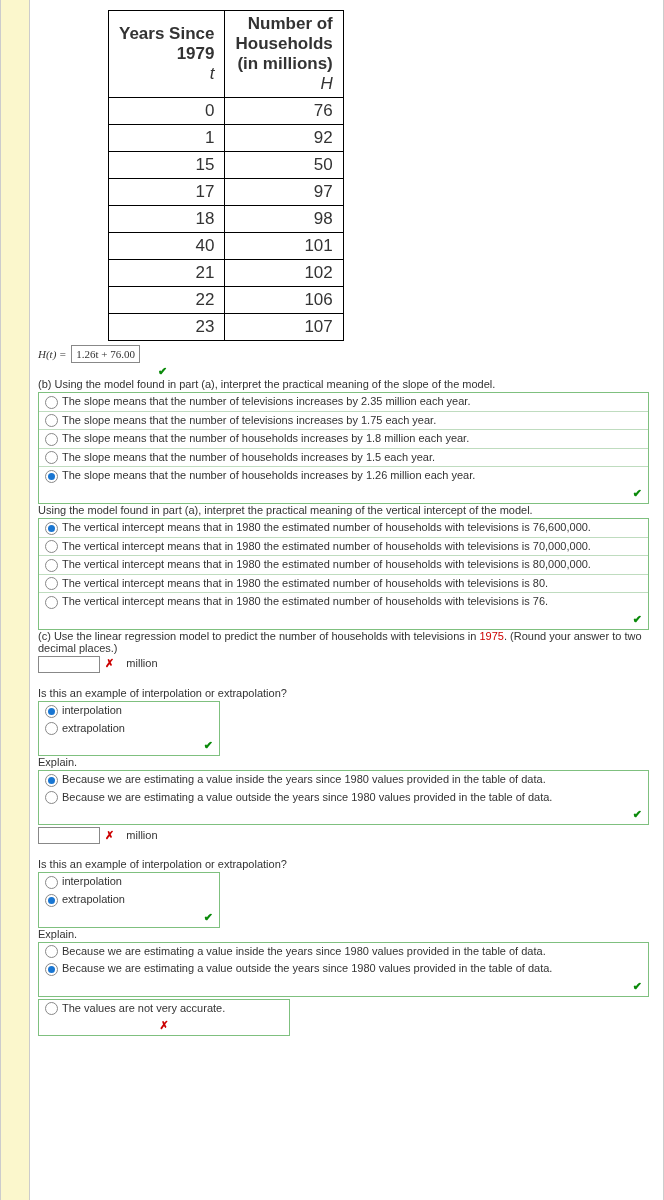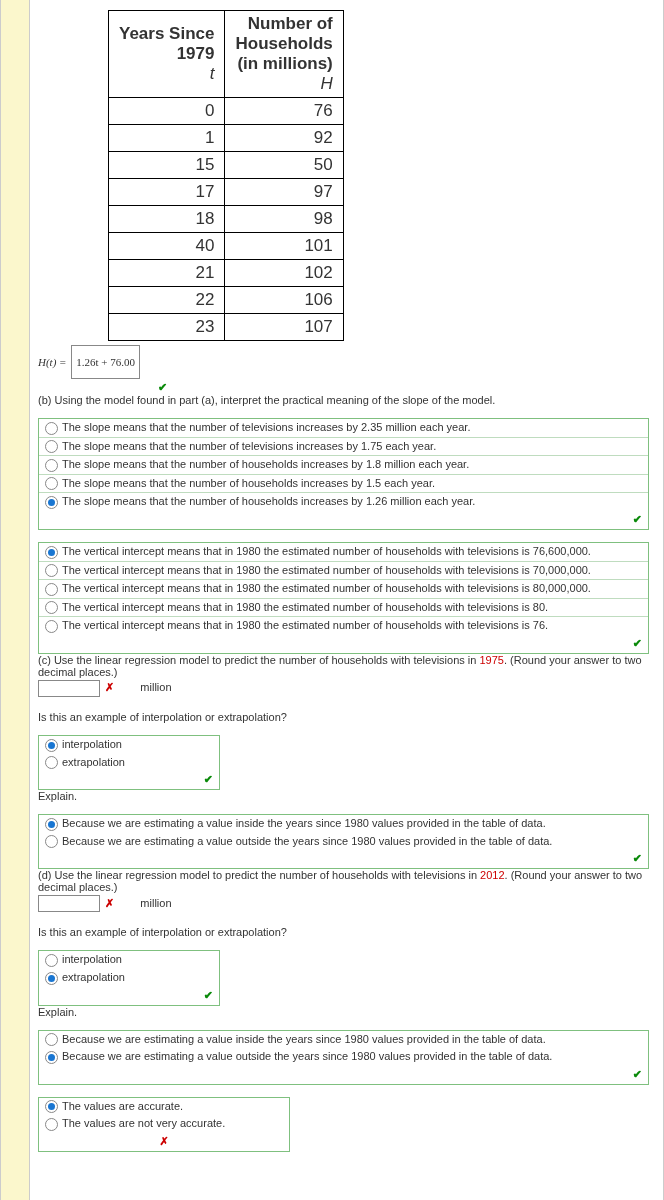--- a/index.html
+++ b/index.html
@@ -5,34 +5,34 @@
 body { margin:0; padding:0; font-family:Verdana,Arial,sans-serif; font-size:11px; color:#333; background:#fff; }
 .page { width:664px; }
 .leftbar { width:28px; background:#fbf7cc; border-right:1px solid #ccc; border-left:1px solid #ccc; float:left; min-height:1200px; }
 .main { margin-left:28px; padding:6px 10px 10px 10px; border-right:1px solid #ccc; min-height:1188px; }
 .intro { margin-bottom:8px; }
 table.data { border-collapse:collapse; margin:4px 0 4px 70px; }
 table.data th, table.data td { border:1px solid #000; padding:3px 10px; text-align:right; font-size:17px; }
 table.data th { font-weight:bold; }
 .sub { font-style:italic; font-weight:normal; display:block; }
 .partlabel { margin-top:4px; }
-.htbox { display:inline-block; border:1px solid #888; padding:10px 4px; margin-left:2px; }
+.htbox { display:inline-block; border:1px solid #888; padding:2px 4px; margin-left:2px; }
 .serif { font-family:Georgia,'Times New Roman',serif; font-style:italic; }
 .checkmark { color:#0a8a0a; font-weight:bold; display:inline-block; }
 .xmark { color:#c00; font-weight:bold; display:inline-block; padding:0 2px; }
 .section { }
-.radioset { border:1px solid #7fc07f; margin-top:12px; display:table; }
+.radioset { border:1px solid #7fc07f; margin-top:2px; display:table; }
 .radioset.full { width:99%; }
 .radio-row { display:block; padding:2px 6px; }
 .radio-row.bordered { border-bottom:1px solid #bfdcbf; }
 .radio { display:inline-block; width:11px; height:11px; border:1px solid #888; border-radius:50%; vertical-align:middle; margin-right:4px; position:relative; }
 .radio.selected::after { content:''; position:absolute; left:2px; top:2px; width:7px; height:7px; border-radius:50%; background:#1976d2; }
 .mark-row { text-align:right; padding:2px 6px 3px 6px; }
 .numinput { display:inline-block; width:60px; height:15px; border:1px solid #888; vertical-align:middle; }
-.unit { margin-left:21px; }
+.unit { margin-left:7px; }
 .red { color:#c00; }
 .small-set { width:180px; }
 .mark-center { text-align:center; padding:2px 0 3px 0; }
 </style>
 </head>
 <body>
 
 <div class="page">
 <div class="leftbar"></div>
 <div class="main">
@@ -94,20 +94,21 @@
 <div class="section">(b) Using the model found in part (a), interpret the practical meaning of the slope of the model.</div>
 <div class="radioset full" id="b-set">
         <div class="radio-row bordered"><span class="radio"></span><span>The slope means that the number of televisions increases by 2.35 million each year.</span></div>
         <div class="radio-row bordered"><span class="radio"></span><span>The slope means that the number of televisions increases by 1.75 each year.</span></div>
         <div class="radio-row bordered"><span class="radio"></span><span>The slope means that the number of households increases by 1.8 million each year.</span></div>
         <div class="radio-row bordered"><span class="radio"></span><span>The slope means that the number of households increases by 1.5 each year.</span></div>
         <div class="radio-row"><span class="radio selected"></span><span>The slope means that the number of households increases by 1.26 million each year.</span></div>
         <div class="mark-row"><span class="checkmark">✔</span></div>
       </div>
 
+<div class="section">Using the model found in part (a), interpret the practical meaning of the vertical intercept of the model.</div>
 <div class="radioset full" id="b2-set">
         <div class="radio-row bordered"><span class="radio selected"></span><span>The vertical intercept means that in 1980 the estimated number of households with televisions is 76,600,000.</span></div>
         <div class="radio-row bordered"><span class="radio"></span><span>The vertical intercept means that in 1980 the estimated number of households with televisions is 70,000,000.</span></div>
         <div class="radio-row bordered"><span class="radio"></span><span>The vertical intercept means that in 1980 the estimated number of households with televisions is 80,000,000.</span></div>
         <div class="radio-row bordered"><span class="radio"></span><span>The vertical intercept means that in 1980 the estimated number of households with televisions is 80.</span></div>
         <div class="radio-row"><span class="radio"></span><span>The vertical intercept means that in 1980 the estimated number of households with televisions is 76.</span></div>
         <div class="mark-row"><span class="checkmark">✔</span></div>
       </div>
 
 <div class="section">
@@ -126,23 +127,20 @@
         <div class="mark-row"><span class="checkmark">✔</span></div>
       </div>
 
 <div class="section">Explain.</div>
 <div class="radioset full" id="ce-set">
         <div class="radio-row"><span class="radio selected"></span><span>Because we are estimating a value inside the years since 1980 values provided in the table of data.</span></div>
         <div class="radio-row"><span class="radio"></span><span>Because we are estimating a value outside the years since 1980 values provided in the table of data.</span></div>
         <div class="mark-row"><span class="checkmark">✔</span></div>
       </div>
 
-<div class="section">
-<span>(d) Use the linear regression model to predict the number of households with televisions in </span><span class="red">2012</span><span>. (Round your answer to two decimal places.)</span>
-</div>
 <div style="margin-top:2px;">
 <span class="numinput"></span>
 <span class="xmark">✗</span>
 <span class="unit">million</span>
 </div>
 
 <div style="margin-top:14px;">Is this an example of interpolation or extrapolation?</div>
 <div class="radioset small-set" id="d-set">
         <div class="radio-row"><span class="radio"></span><span>interpolation</span></div>
         <div class="radio-row"><span class="radio selected"></span><span>extrapolation</span></div>
@@ -150,19 +148,18 @@
       </div>
 
 <div class="section">Explain.</div>
 <div class="radioset full" id="de-set">
         <div class="radio-row"><span class="radio"></span><span>Because we are estimating a value inside the years since 1980 values provided in the table of data.</span></div>
         <div class="radio-row"><span class="radio selected"></span><span>Because we are estimating a value outside the years since 1980 values provided in the table of data.</span></div>
         <div class="mark-row"><span class="checkmark">✔</span></div>
       </div>
 
 <div class="radioset" style="width:250px;" id="e-set">
-        <div class="radio-row"><span class="radio selected"></span><span>The values are accurate.</span></div>
         <div class="radio-row"><span class="radio"></span><span>The values are not very accurate.</span></div>
         <div class="mark-center"><span class="xmark">✗</span></div>
       </div>
 
 </div>
 </div>
 
 </body></html>

